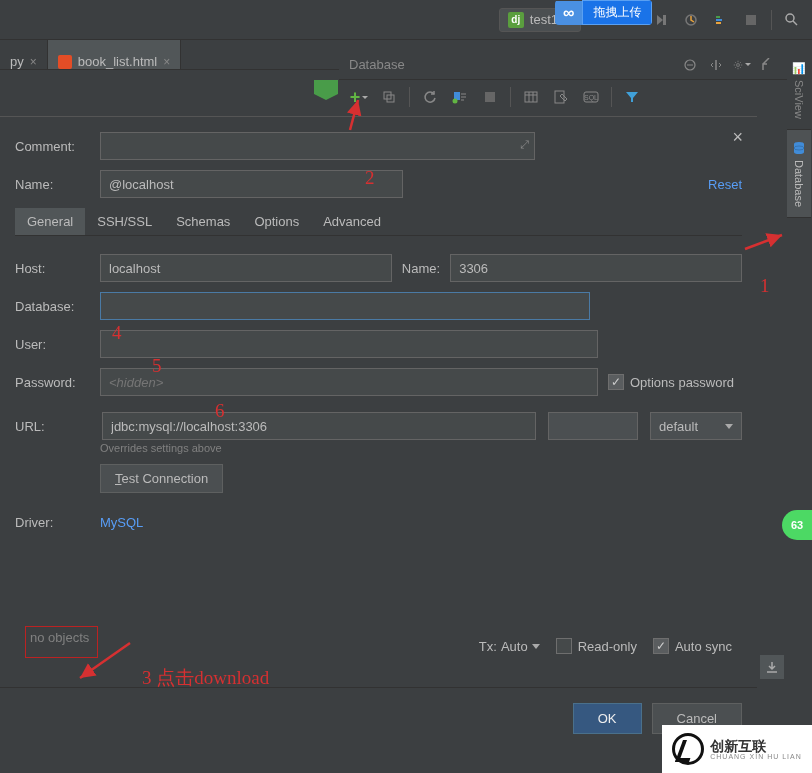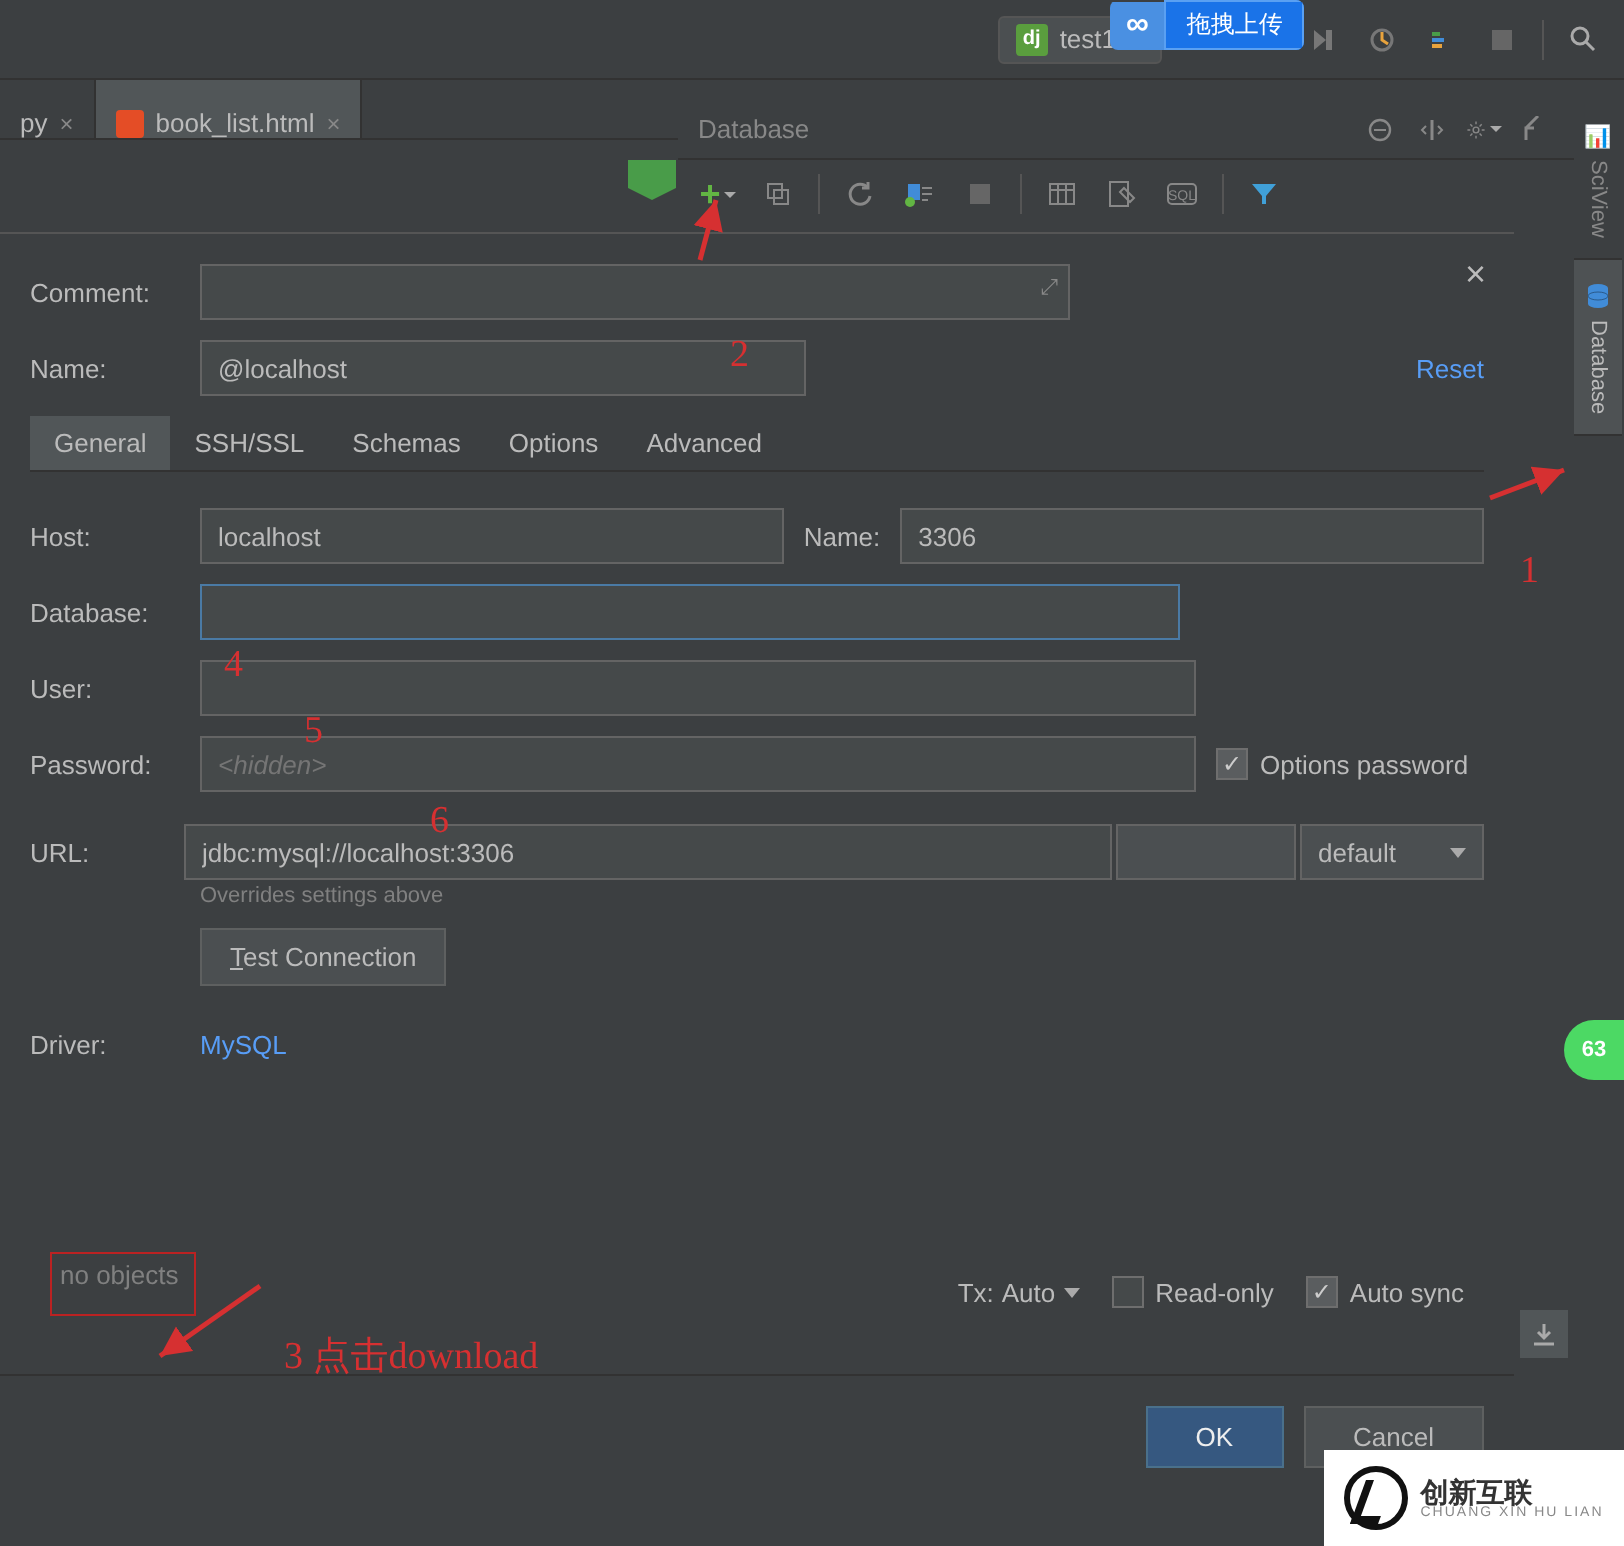--- a/index.html
+++ b/index.html
@@ -77,21 +77,21 @@
     .port-label { color: #bbb; }
     .port-input { width: 90px; }
     
     
     .pwd-row { display: flex; align-items: center; gap: 10px; margin-bottom: 16px; }
     .pwd-input { flex: 1; color: #777; font-style: italic; }
     .checkbox-wrap { display: flex; align-items: center; gap: 6px; }
     .checkbox { width: 16px; height: 16px; background: #5a5d5f; border: 1px solid #6e6e6e; display: flex; align-items: center; justify-content: center; color: #ccc; font-size: 12px; }
     
     
-    .url-row { display: flex; align-items: center; gap: 2px; margin-bottom: 2px; }
+    .url-row { display: flex; align-items: center; gap: 12px; margin-bottom: 2px; }
     .url-input { flex: 1; }
     .url-extra { width: 90px; background: #4b4f51; border: 1px solid #646464; height: 28px; }
     .url-select { width: 92px; background: #4b4f51; border: 1px solid #646464; height: 28px; display: flex; align-items: center; padding: 0 8px; justify-content: space-between; }
     .url-hint { color: #808080; font-size: 11px; margin-left: 85px; margin-bottom: 10px; }
     
     
     .test-btn { margin-left: 85px; background: #4b4f51; border: 1px solid #5e6060; color: #bbb; padding: 6px 14px; cursor: pointer; font-size: 13px; }
     .test-btn u { text-decoration: underline; }
     
     

